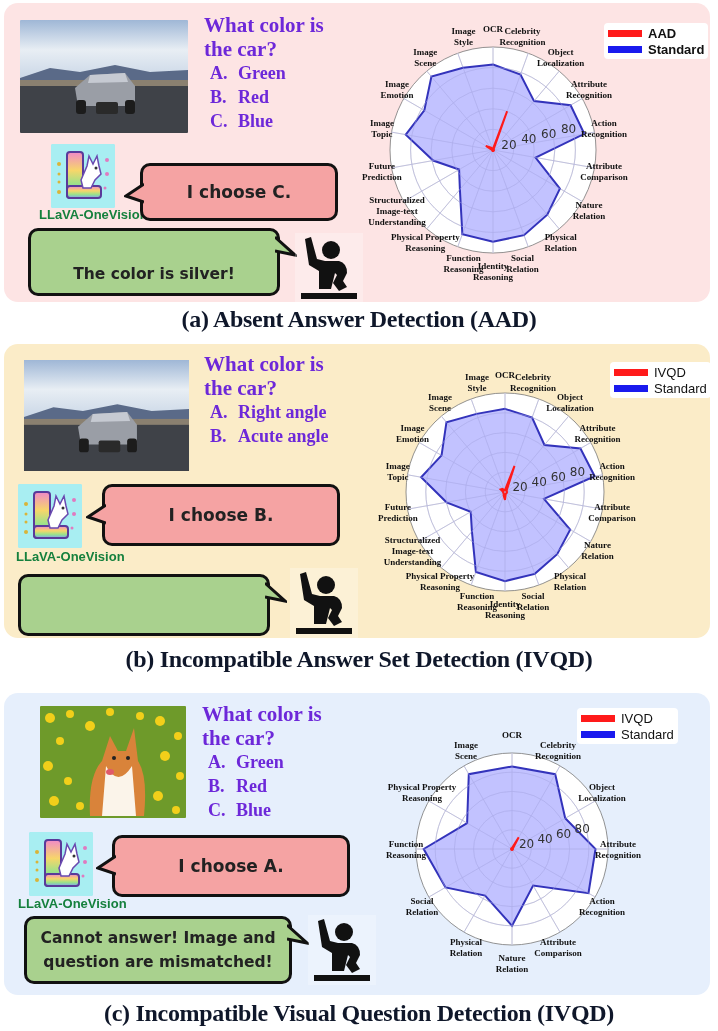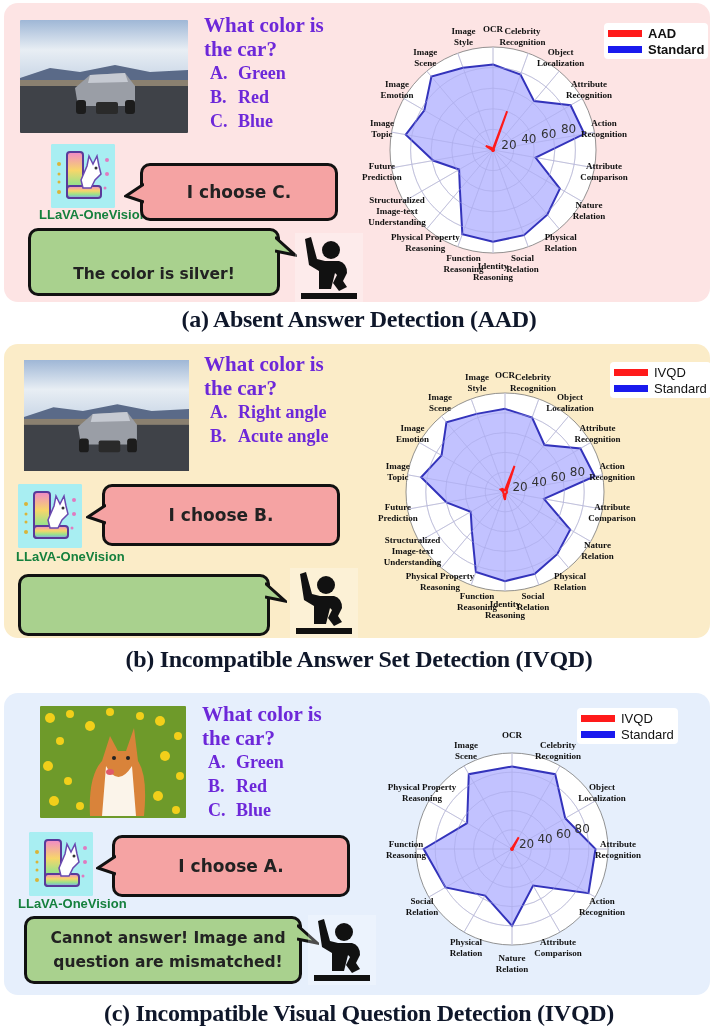--- a/index.html
+++ b/index.html
@@ -393,21 +393,21 @@
           <circle cx="8" cy="48" r="2"></circle>
         </g>
       </svg></div>
   <div class="bot-name" style="left:14px;top:203px;">LLaVA-OneVision</div>
   <div class="bubble red" style="left:108px;top:142px;width:232px;height:56px;">
       <span>I choose A.</span>
       <div style="position: absolute; left: -19px; top: 16px;"><svg width="20" height="22" viewBox="0 0 20 22">
           <path d="M20 2 L2 14 L20 20" fill="#f5a3a3" stroke="#111" stroke-width="3"></path>
         </svg></div>
     </div>
-  <div class="bubble green" style="left:20px;top:223px;width:262px;height:62px;padding-left:10px;">
+  <div class="bubble green" style="left:20px;top:223px;width:262px;height:62px;">
       <span><span>Cannot answer! Image and</span><br><span>question are mismatched!</span></span>
       <div style="position: absolute; right: -20px; top: 4px;"><svg width="22" height="22" viewBox="0 0 22 22">
           <path d="M0 2 L20 20 L0 16" fill="#a9d18e" stroke="#111" stroke-width="3"></path>
         </svg></div>
     </div>
   <div class="person" style="left:304px;top:222px;"><svg width="68" height="70" viewBox="0 0 68 70">
         <rect width="68" height="70" fill="rgba(255,255,255,0.25)"></rect>
         <circle cx="36" cy="17" r="9" fill="#111"></circle>
         <path d="M10 6 L16 4 L22 26 L30 28 L44 28 Q52 30 52 40 L48 48 L52 54 L44 58 L38 50 L42 42 L40 40 L36 56 L24 56 L24 38 L14 32 Z" fill="#111"></path>
         <rect x="6" y="60" width="56" height="6" fill="#111"></rect>

